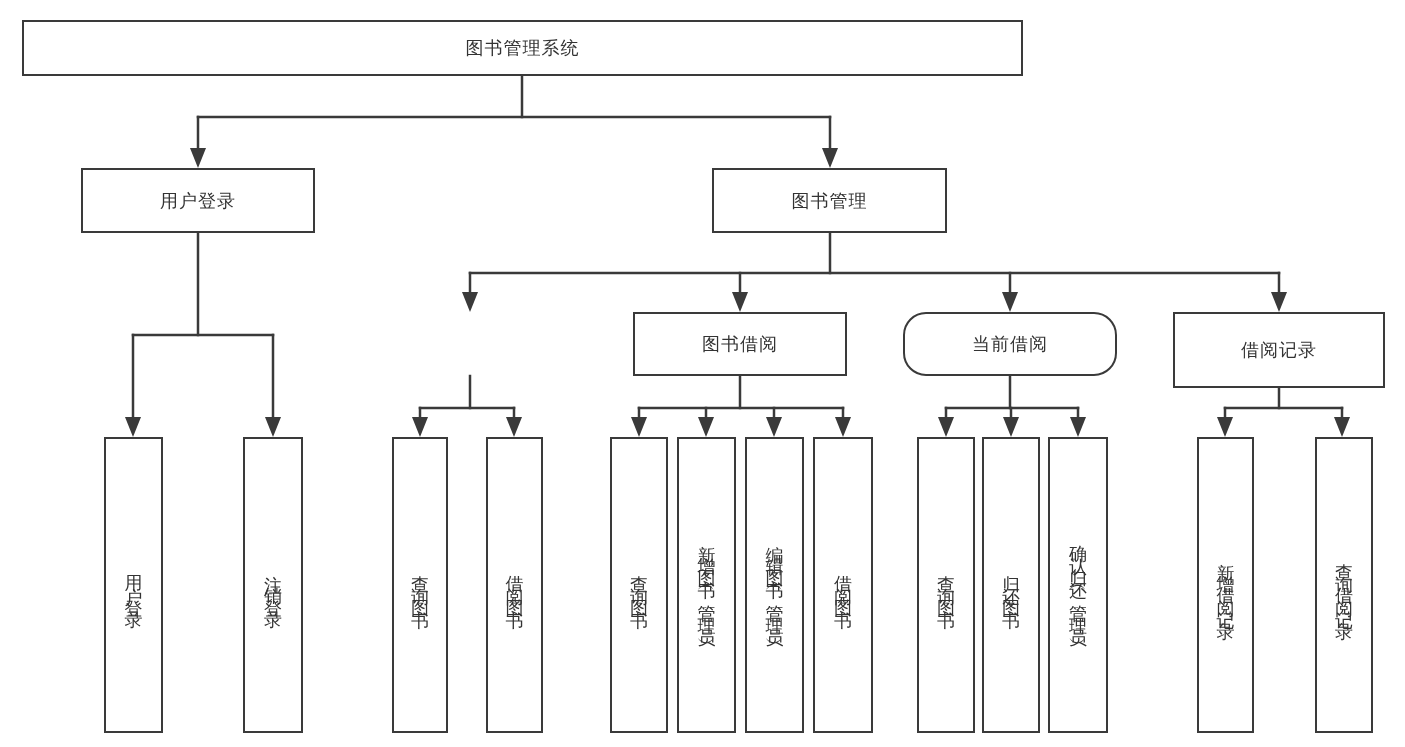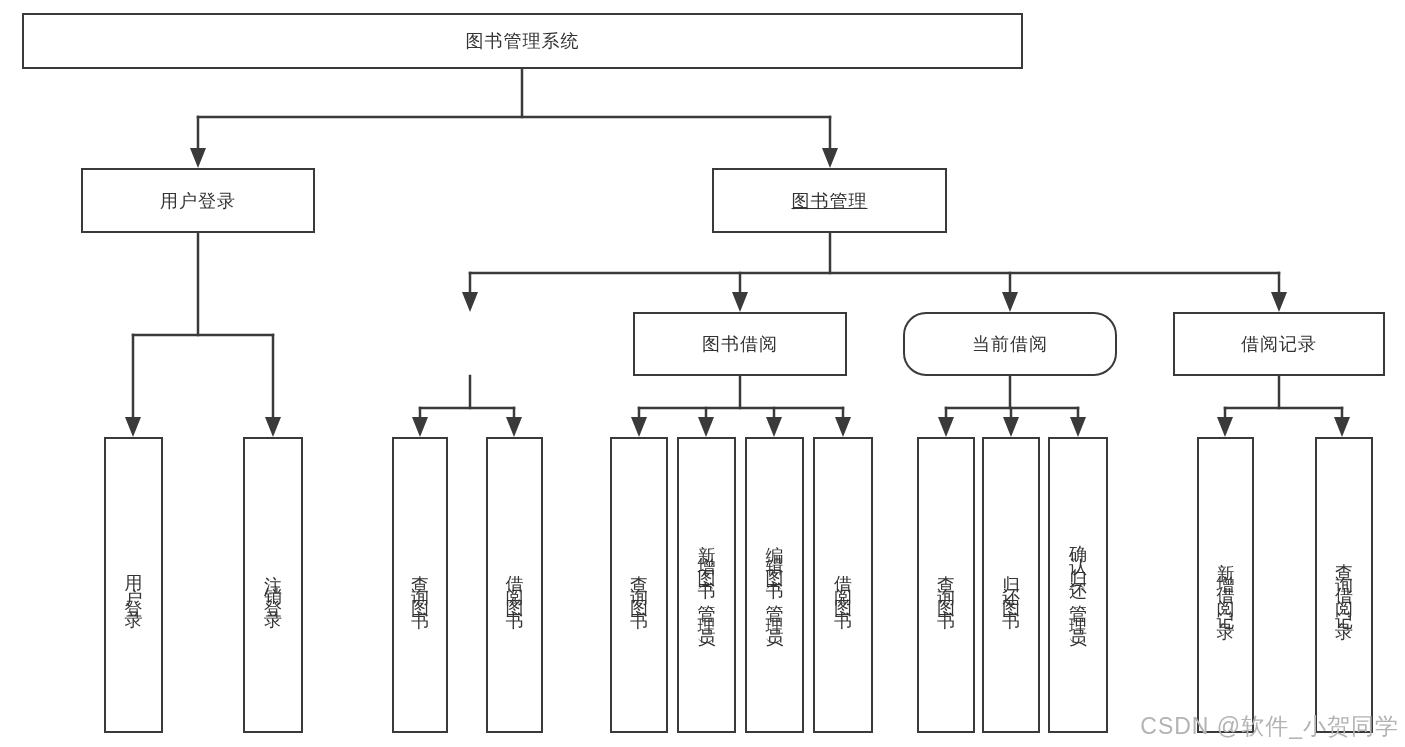--- a/index.html
+++ b/index.html
@@ -130,38 +130,38 @@
       <polygon points="766,417 782,417 774,437"></polygon>
       <polygon points="835,417 851,417 843,437"></polygon>
       <polygon points="938,417 954,417 946,437"></polygon>
       <polygon points="1003,417 1019,417 1011,437"></polygon>
       <polygon points="1070,417 1086,417 1078,437"></polygon>
       <polygon points="1217,417 1233,417 1225,437"></polygon>
       <polygon points="1334,417 1350,417 1342,437"></polygon>
     </g>
   </svg>
 
-  <div class="box" style="left:22px; top:13px; width:1001px; height:56px;">
+  <div class="box" style="left:22px; top:20px; width:1001px; height:56px;">
     <span>图书管理系统</span>
   </div>
 
   <div class="box" style="left:81px; top:168px; width:234px; height:65px;">
     <span>用户登录</span>
   </div>
-  <div class="box" style="left:712px; top:168px; width:235px; height:65px;text-decoration:underline;">
+  <div class="box" style="left:712px; top:168px; width:235px; height:65px;">
     <span>图书管理</span>
   </div>
 
   <div class="box" style="left:633px; top:312px; width:214px; height:64px;">
     <span>图书借阅</span>
   </div>
   <div class="box" style="left:903px; top:312px; width:214px; height:64px;border-radius:23px;">
     <span>当前借阅</span>
   </div>
-  <div class="box" style="left:1173px; top:312px; width:212px; height:64px;text-align:center;">
+  <div class="box" style="left:1173px; top:312px; width:212px; height:76px;text-align:center;">
     <span>借阅记录</span>
   </div>
 
   <div class="vbox" style="left:104px; top:437px; width:59px; height:296px;">
     <span class="vtext">用户登录</span>
   </div>
   <div class="vbox" style="left:243px; top:437px; width:60px; height:296px;">
     <span class="vtext">注销登录</span>
   </div>
 
@@ -195,15 +195,14 @@
     <span class="vtext">确认归还（管理员）</span>
   </div>
 
   <div class="vbox" style="left:1197px; top:437px; width:57px; height:296px;">
     <span class="vtext">新增借阅记录</span>
   </div>
   <div class="vbox" style="left:1315px; top:437px; width:58px; height:296px;">
     <span class="vtext">查询借阅记录</span>
   </div>
 
-  <div class="watermark">CSDN @软件_小贺同学</div>
 
 </div>
 
 </body></html>

